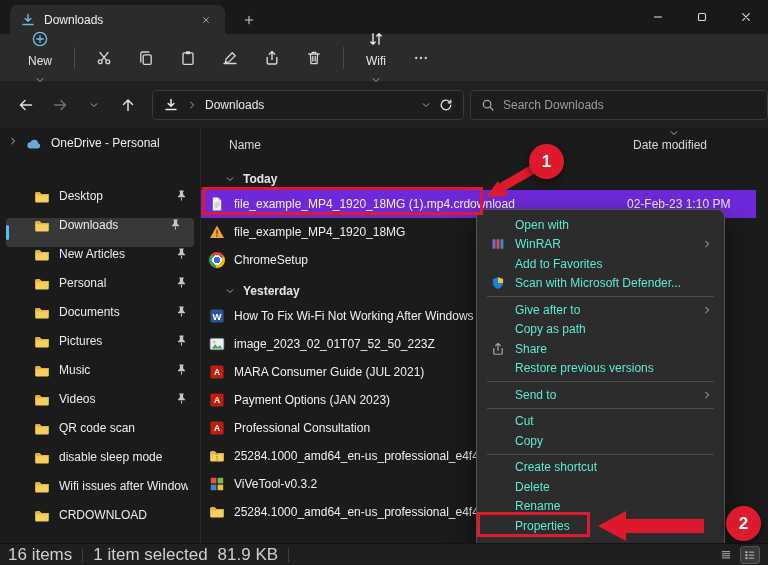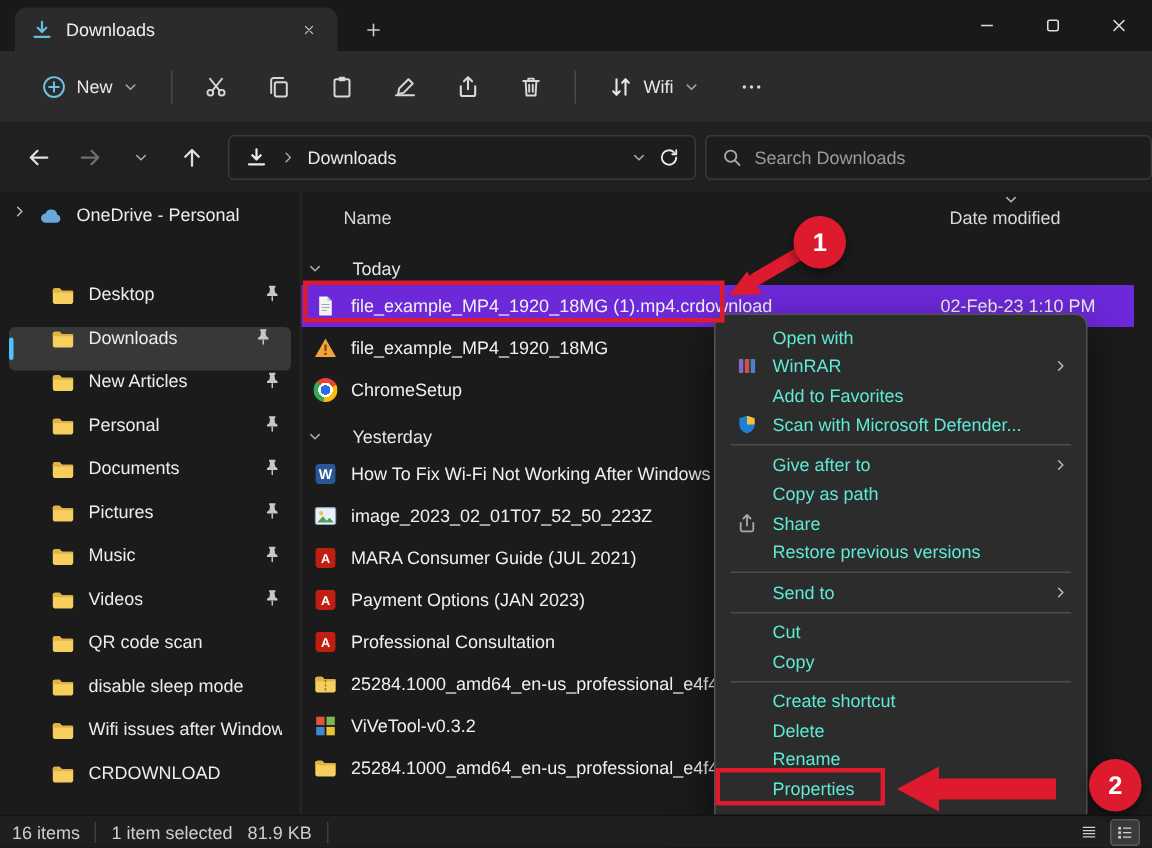--- a/index.html
+++ b/index.html
@@ -1,18 +1,18 @@
 <!DOCTYPE html>
 <html><head>
 <meta charset="utf-8">
 <style>
 *{margin:0;padding:0;box-sizing:border-box;}
 html,body{width:768px;height:565px;}
 body{position:relative;background:#1b1b1b;color:#e9e9e9;font-family:"Liberation Sans","DejaVu Sans",sans-serif;font-size:12px;overflow:hidden;}
-button{background:none;border:0;color:inherit;font:inherit;cursor:default;}
+button{background:none;border:0;color:inherit;font:inherit;cursor:default;flex-direction:column;}
 .ic10{width:10px;height:10px;flex:none;}
 .ic12{width:12px;height:12px;flex:none;}
 .ic14{width:14px;height:14px;flex:none;}
 .ic16{width:16px;height:16px;flex:none;}
 .dim{color:#a8a8a8;}
 
 .titlebar{position:absolute;top:0;left:0;right:0;height:34px;background:#191919;}
 .tab{position:absolute;left:10px;top:5px;width:215px;height:29px;background:#2b2b2b;border-radius:8px 8px 0 0;display:flex;align-items:center;gap:8px;padding:0 10px;}
 .tab-title{flex:1;color:#f0f0f0;}
 .tab-close{width:18px;height:18px;border-radius:4px;display:flex;align-items:center;justify-content:center;color:#cfcfcf;}
@@ -40,36 +40,36 @@
 .pin{width:13px;height:13px;margin-left:auto;flex:none;color:#c7c7c7;}
 .srow.onedrive{margin-bottom:24px;padding-left:26px;}
 .srow.sel{background:#383838;border-radius:4px;margin:0 6px;padding-left:28px;}
 .srow.sel::before{content:"";position:absolute;left:0;top:7px;width:3px;height:15px;background:#4cc2ff;border-radius:2px;}
 .slabel{white-space:nowrap;overflow:hidden;}
 
 .filearea{position:absolute;top:128px;left:200px;right:0;bottom:22px;border-left:1px solid #2a2a2a;background:#1b1b1b;}
 .col-name{position:absolute;left:28px;top:10px;color:#d8d8d8;}
 .col-date{position:absolute;left:432px;top:10px;color:#d8d8d8;}
 .col-sort{position:absolute;left:468px;top:0px;color:#b5b5b5;}
-.group{position:absolute;left:4px;height:22px;display:flex;align-items:center;gap:20px;color:#e6e6e6;}
+.group{position:absolute;left:24px;height:22px;display:flex;align-items:center;gap:8px;color:#e6e6e6;font-weight:bold;}
 .frow{position:absolute;left:0;right:12px;height:28px;display:flex;align-items:center;gap:9px;padding-left:8px;color:#f0f0f0;}
 .frow .fname{white-space:nowrap;overflow:hidden;}
 .frow.sel{background:#6d28d9;}
 .fdate{position:absolute;left:426px;white-space:nowrap;color:#eaeaea;}
 .chromeicon{width:16px;height:16px;flex:none;border-radius:50%;background:
  radial-gradient(circle at 50% 50%, #2b6de0 0 3.2px, #fff 3.2px 4.8px, transparent 4.8px),
  conic-gradient(from -45deg, #ea4335 0 110deg, #fbbc05 110deg 235deg, #34a853 235deg 360deg);}
 
 .cmenu{position:absolute;left:476px;top:209px;width:249px;background:#2c2c2c;border:1px solid #535353;border-radius:8px;box-shadow:0 12px 28px rgba(0,0,0,.55);padding:5px 4px 12px;z-index:20;}
 .mi{height:19.5px;display:flex;align-items:center;gap:8px;padding:0 8px;border-radius:4px;color:#5eead4;}
 .mic{width:18px;height:16px;display:flex;align-items:center;justify-content:center;flex:none;}
 .mi .sub{margin-left:auto;color:#bdbdbd;}
 .msep{height:1px;background:#4c4c4c;margin:3px 6px;}
 
-.statusbar{position:absolute;left:0;right:0;bottom:0;height:22px;background:#1f1f1f;display:flex;align-items:center;font-size:12px;color:#cfcfcf;padding:0 8px;gap:10px;border-top:1px solid #121212;z-index:25;}
+.statusbar{position:absolute;left:0;right:0;bottom:0;height:22px;background:#1f1f1f;display:flex;align-items:center;font-size:17px;color:#cfcfcf;padding:0 8px;gap:10px;border-top:1px solid #121212;z-index:25;}
 .ssep{width:1px;height:14px;background:#3f3f3f;}
 .sviews{margin-left:auto;display:flex;gap:4px;}
 .svbtn{width:20px;height:18px;display:flex;align-items:center;justify-content:center;border-radius:3px;color:#cfcfcf;}
 .svbtn.active{background:#3a3a3a;border:1px solid #5a5a5a;}
 
 .ann-box{position:absolute;border:3px solid #de1b2e;z-index:40;}
 .ann-circle{position:absolute;width:35px;height:35px;border-radius:50%;background:#de1b2e;color:#fff;display:flex;align-items:center;justify-content:center;font-weight:bold;font-size:17px;z-index:41;box-shadow:0 3px 8px rgba(0,0,0,.5);}
 .ann-svg{position:absolute;left:0;top:0;z-index:39;pointer-events:none;}
 </style>
 </head>

